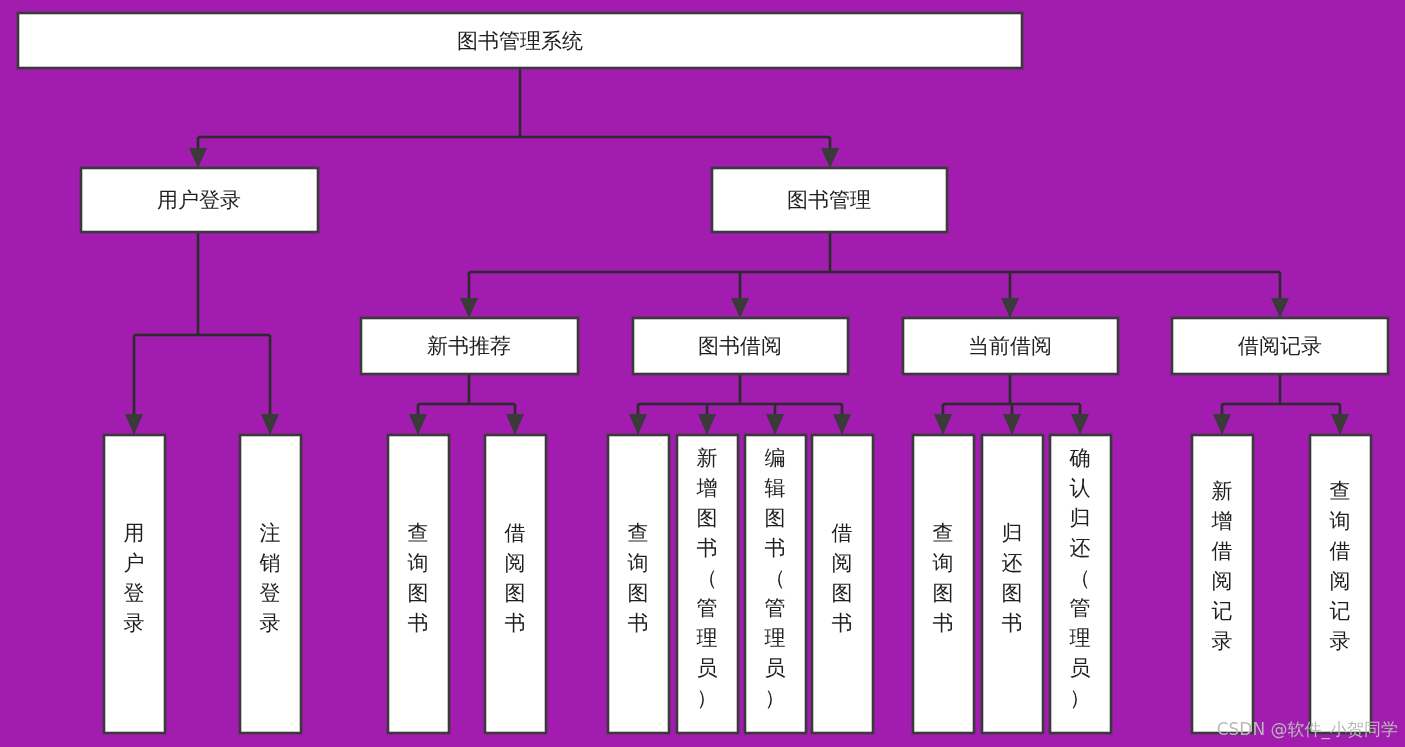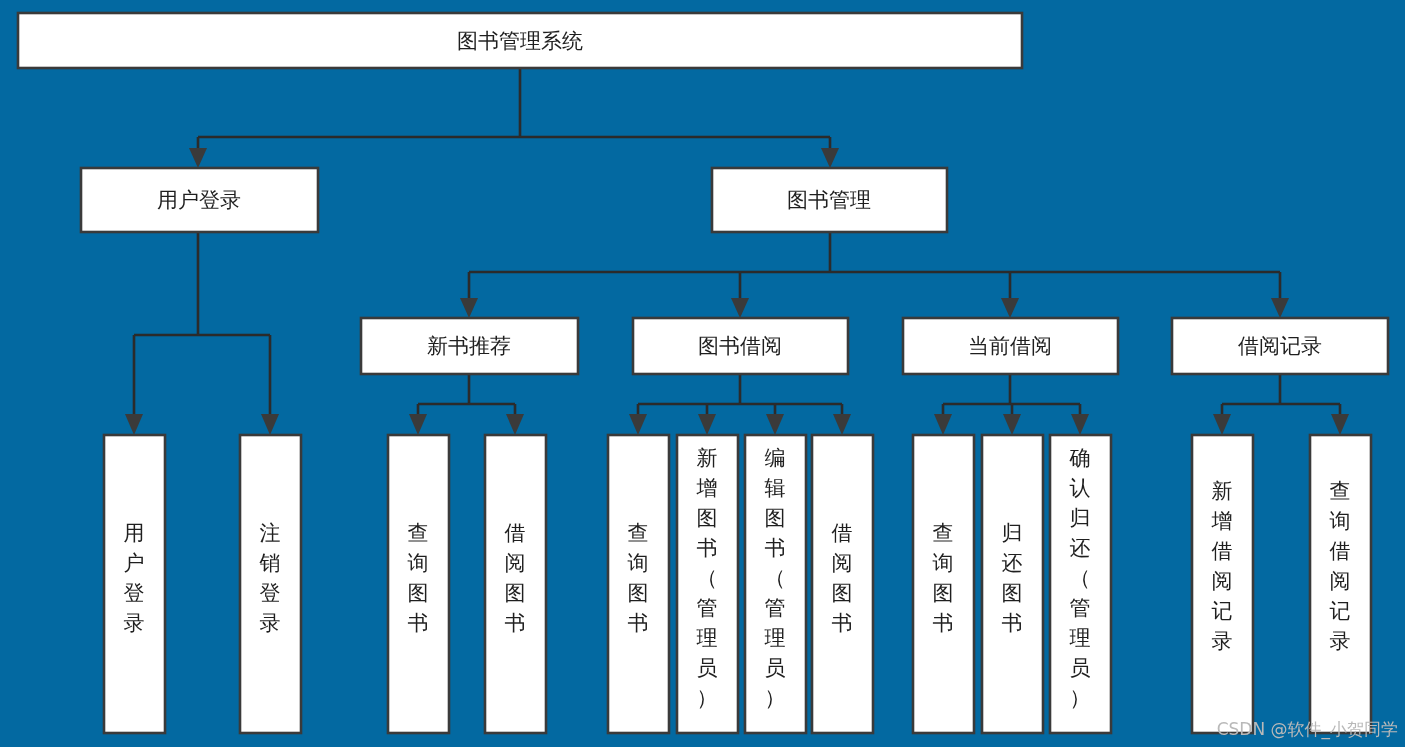--- a/index.html
+++ b/index.html
@@ -8,21 +8,21 @@
     padding: 0;
     background: #ffffff;
   }
   body {
     font-family: "DejaVu Sans", "Liberation Sans", sans-serif;
   }
   #diagram-root {
     position: relative;
     width: 1405px;
     height: 747px;
-    background: #0369a1;
+    background: #a21caf;
     overflow: hidden;
   }
   svg#tree-svg {
     position: absolute;
     left: 0;
     top: 0;
     width: 1405px;
     height: 747px;
     display: block;
   }

